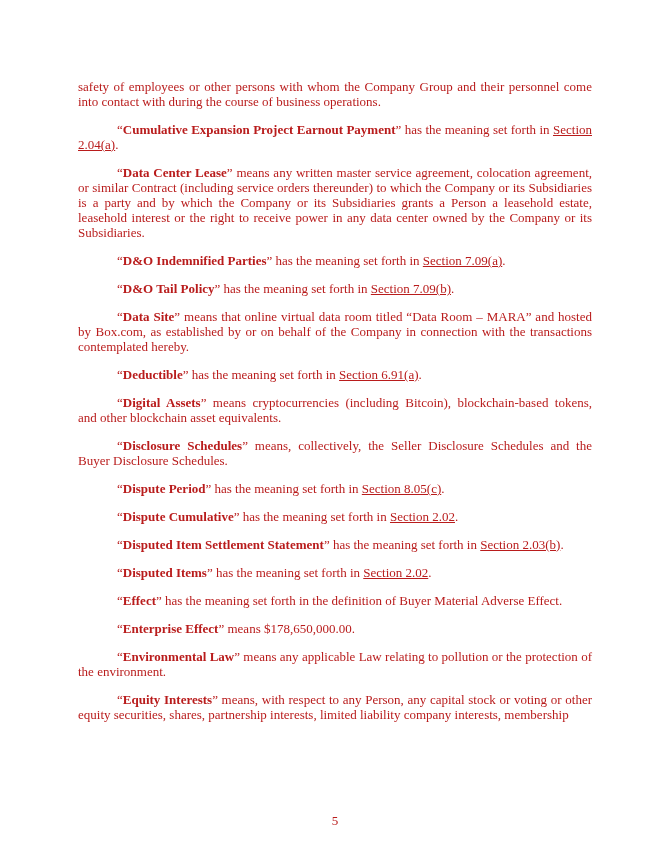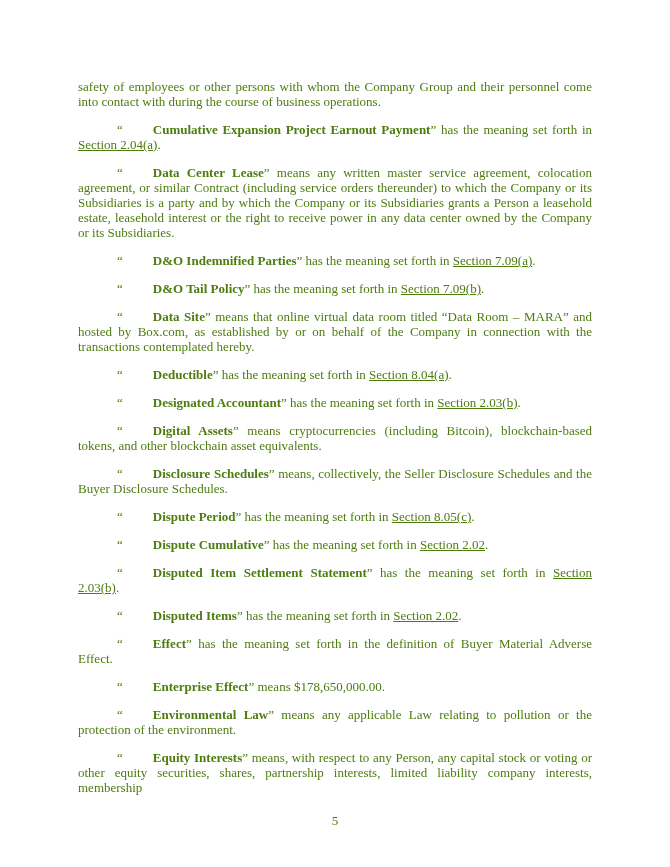--- a/index.html
+++ b/index.html
@@ -5,42 +5,41 @@
   html, body {
     margin: 0;
     padding: 0;
     background: #ffffff;
   }
   .page {
     position: relative;
     width: 670px;
     height: 867px;
     background: #ffffff;
-    color: #4d7c0f;
+    color: #b91c1c;
     font-family: "Liberation Serif", "DejaVu Serif", serif;
     font-size: 13px;
     line-height: 15px;
     overflow: hidden;
   }
   .content {
     position: absolute;
     left: 78px;
     top: 79px;
     width: 514px;
   }
   .para {
     margin: 0 0 13px 0;
     text-align: justify;
   }
   .para.indent {
     text-indent: 39px;
   }
   .bold {
     font-weight: bold;
-    margin-left: 30px;
   }
   .underline {
     text-decoration: underline;
   }
   .page-number {
     position: absolute;
     top: 813px;
     left: 0;
     width: 100%;
     text-align: center;
@@ -51,22 +50,21 @@
 <body>
 
 <div class="page">
   <div class="content">
       <p class="para"><span>safety of employees or other persons with whom the Company Group and their personnel come into contact with during the course of business operations.</span></p>
       <p class="para indent"><span>“</span><span class="bold">Cumulative Expansion Project Earnout Payment</span><span>” has the meaning set forth in </span><span class="underline">Section 2.04(a)</span><span>.</span></p>
       <p class="para indent"><span>“</span><span class="bold">Data Center Lease</span><span>” means any written master service agreement, colocation agreement, or similar Contract (including service orders thereunder) to which the Company or its Subsidiaries is a party and by which the Company or its Subsidiaries grants a Person a leasehold estate, leasehold interest or the right to receive power in any data center owned by the Company or its Subsidiaries.</span></p>
       <p class="para indent"><span>“</span><span class="bold">D&amp;O Indemnified Parties</span><span>” has the meaning set forth in </span><span class="underline">Section 7.09(a)</span><span>.</span></p>
       <p class="para indent"><span>“</span><span class="bold">D&amp;O Tail Policy</span><span>” has the meaning set forth in </span><span class="underline">Section 7.09(b)</span><span>.</span></p>
       <p class="para indent"><span>“</span><span class="bold">Data Site</span><span>” means that online virtual data room titled “Data Room – MARA” and hosted by Box.com, as established by or on behalf of the Company in connection with the transactions contemplated hereby.</span></p>
-      <p class="para indent"><span>“</span><span class="bold">Deductible</span><span>” has the meaning set forth in </span><span class="underline">Section 8.04(a)</span><span>.</span></p>
-      <p class="para indent"><span>“</span><span class="bold">Designated Accountant</span><span>” has the meaning set forth in </span><span class="underline">Section 2.03(b)</span><span>.</span></p>
+      <p class="para indent"><span>“</span><span class="bold">Deductible</span><span>” has the meaning set forth in </span><span class="underline">Section 6.91(a)</span><span>.</span></p>
       <p class="para indent"><span>“</span><span class="bold">Digital Assets</span><span>” means cryptocurrencies (including Bitcoin), blockchain-based tokens, and other blockchain asset equivalents.</span></p>
       <p class="para indent"><span>“</span><span class="bold">Disclosure Schedules</span><span>” means, collectively, the Seller Disclosure Schedules and the Buyer Disclosure Schedules.</span></p>
       <p class="para indent"><span>“</span><span class="bold">Dispute Period</span><span>” has the meaning set forth in </span><span class="underline">Section 8.05(c)</span><span>.</span></p>
       <p class="para indent"><span>“</span><span class="bold">Dispute Cumulative</span><span>” has the meaning set forth in </span><span class="underline">Section 2.02</span><span>.</span></p>
       <p class="para indent"><span>“</span><span class="bold">Disputed Item Settlement Statement</span><span>” has the meaning set forth in </span><span class="underline">Section 2.03(b)</span><span>.</span></p>
       <p class="para indent"><span>“</span><span class="bold">Disputed Items</span><span>” has the meaning set forth in </span><span class="underline">Section 2.02</span><span>.</span></p>
       <p class="para indent"><span>“</span><span class="bold">Effect</span><span>” has the meaning set forth in the definition of Buyer Material Adverse Effect.</span></p>
       <p class="para indent"><span>“</span><span class="bold">Enterprise Effect</span><span>” means $178,650,000.00.</span></p>
       <p class="para indent"><span>“</span><span class="bold">Environmental Law</span><span>” means any applicable Law relating to pollution or the protection of the environment.</span></p>
       <p class="para indent"><span>“</span><span class="bold">Equity Interests</span><span>” means, with respect to any Person, any capital stock or voting or other equity securities, shares, partnership interests, limited liability company interests, membership</span></p>

